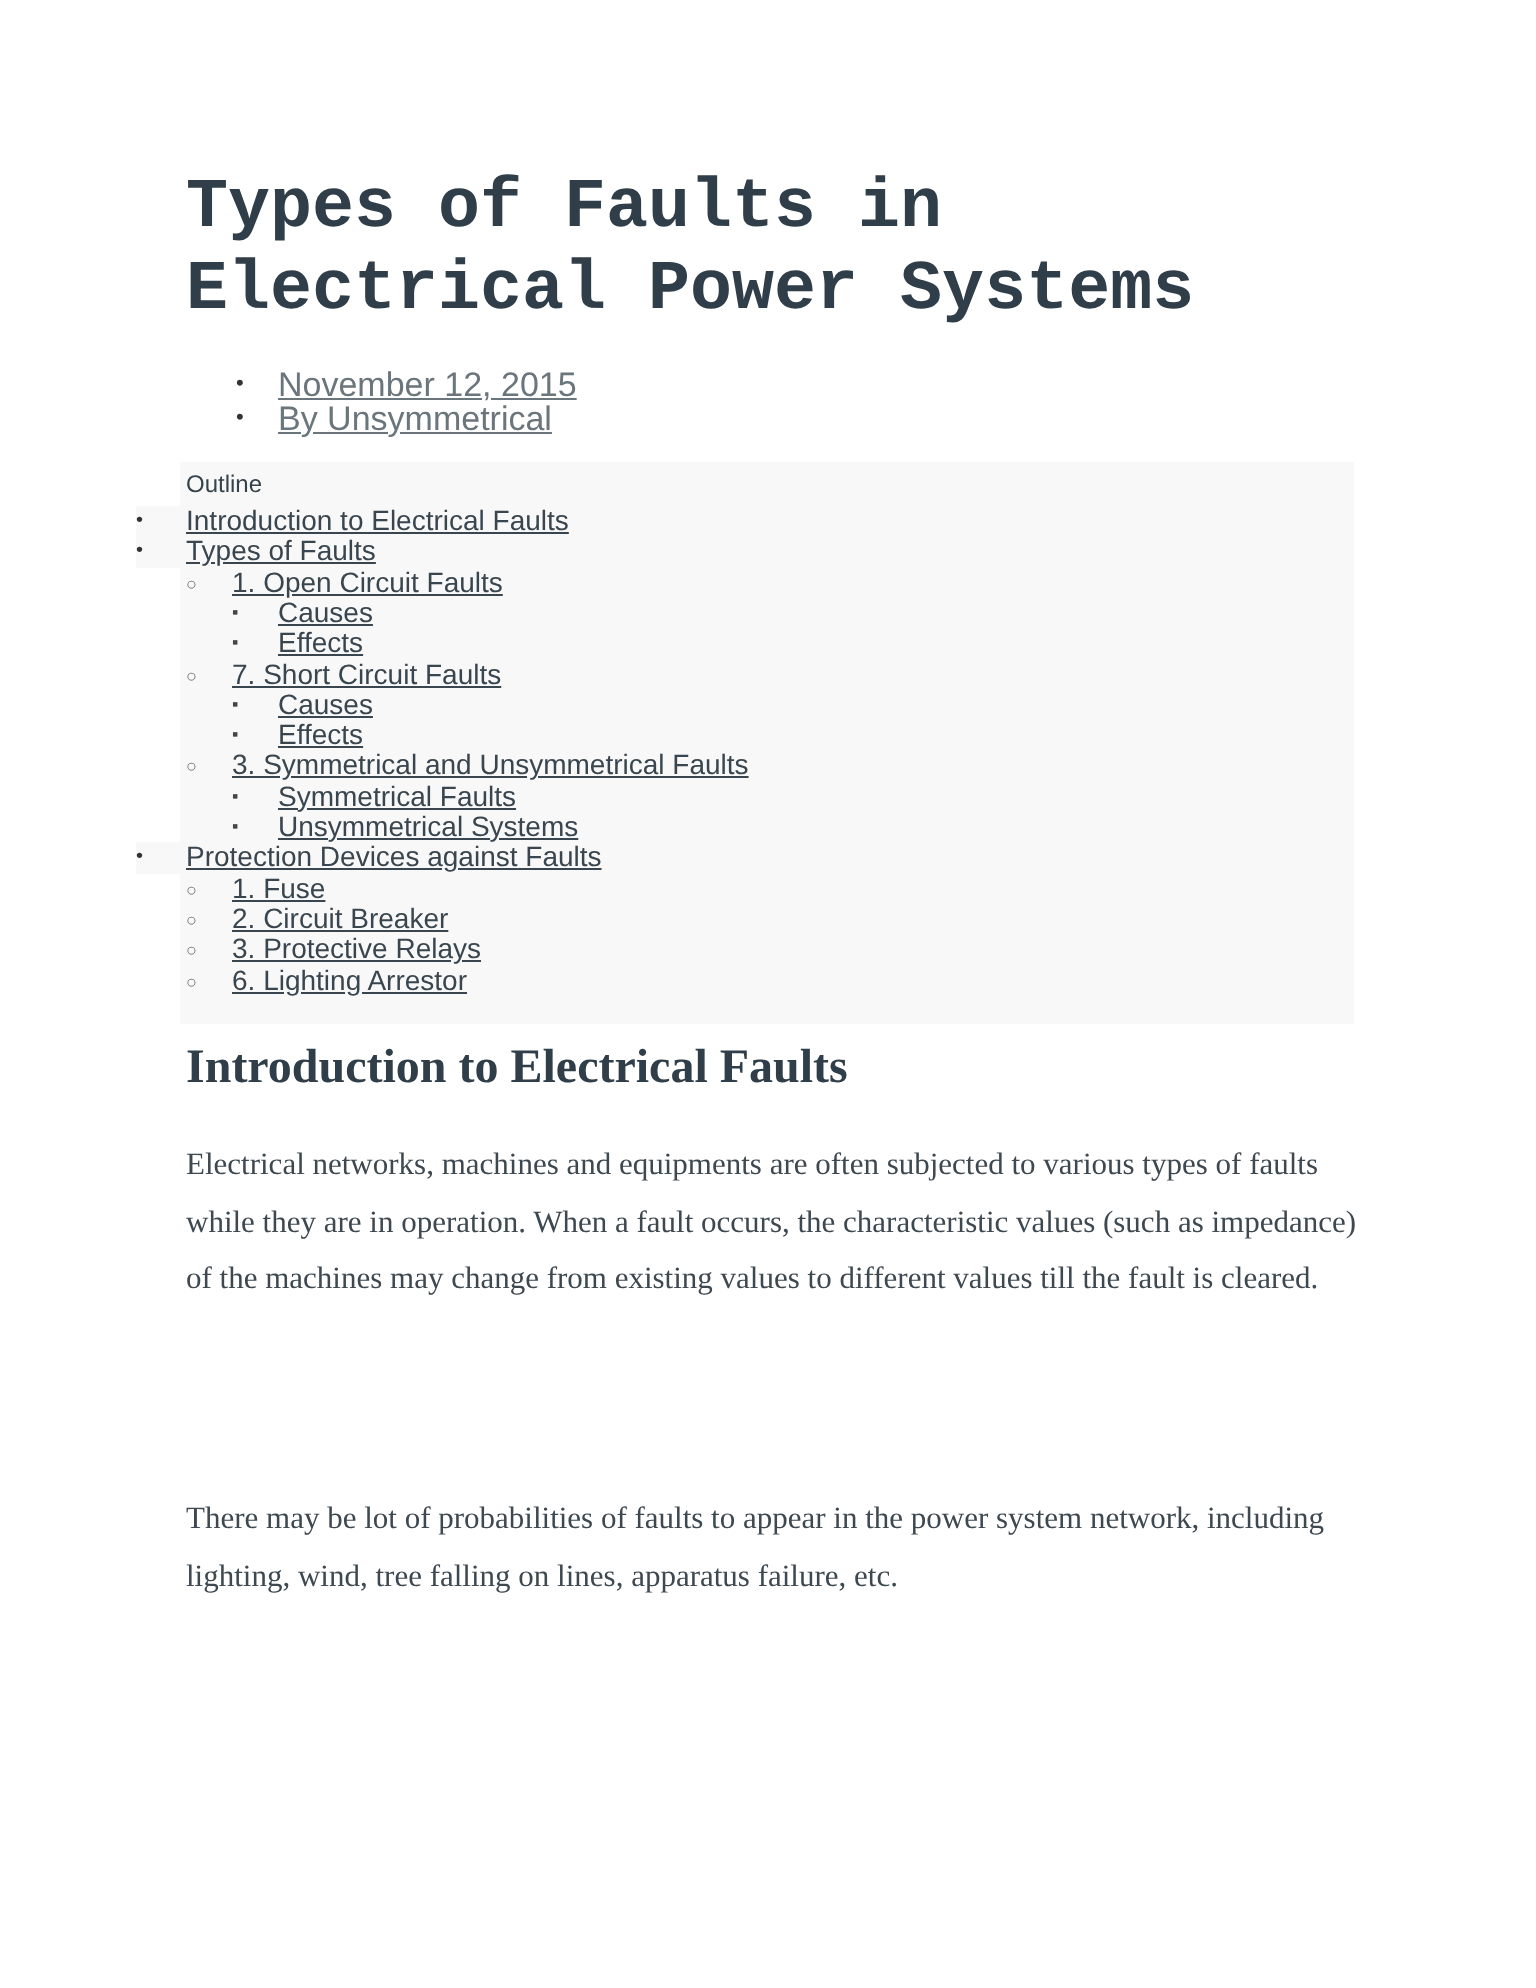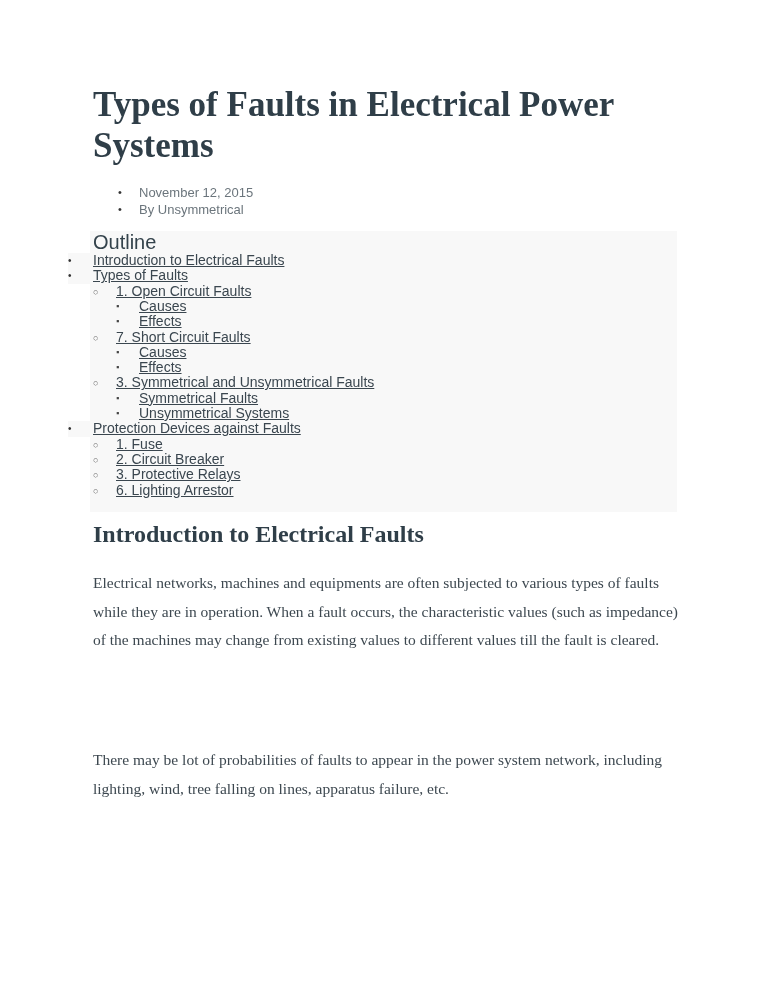--- a/index.html
+++ b/index.html
@@ -1,25 +1,25 @@
 <!DOCTYPE html>
 <html><head>
   <meta charset="utf-8">
   <style>
     html, body { margin: 0; padding: 0; background: #ffffff; }
     body { width: 768px; height: 994px; position: relative; overflow: hidden;
       font-family: "Liberation Sans", sans-serif; color: #3a464f; }
     .title { position: absolute; left: 93px; top: 84px; width: 600px; margin: 0;
       font-size: 35px; line-height: 41px; font-weight: bold; color: #2f3e48;
-      font-family: Liberation Serif, serif; }
+      font-family: Liberation Mono, monospace; }
     .meta { position: absolute; left: 118px; top: 184px; margin: 0; padding: 0; list-style: none; }
-    .meta li { position: relative; font-size: 13px; line-height: 17px; color: #6b757c; padding-left: 21px; }
+    .meta li { position: relative; font-size: 17px; line-height: 17px; color: #6b757c; padding-left: 21px; text-decoration: underline; }
     .meta li::before { content: "\2022"; position: absolute; left: 0; top: 0; color: #333; font-size: 11px; }
     .outline-box { position: absolute; left: 90px; top: 231px; width: 587px; height: 281px; background: #f8f8f8; }
-    .outline-title { position: absolute; left: 93px; top: 232px; font-size: 20px; line-height: 20px; color: #34434c; }
+    .outline-title { position: absolute; left: 93px; top: 232px; font-size: 12px; line-height: 20px; color: #34434c; }
     .ol-row { position: absolute; font-size: 14px; line-height: 15px; height: 15.3px; white-space: nowrap; }
     .ol-row a { color: #3a464f; text-decoration: underline; }
     .l1 { left: 68px; padding-left: 25px; background: #f8f8f8; }
     .l1 .b { position: absolute; left: 0; top: 0; font-size: 10px; color: #333; }
     .l2 { left: 93px; padding-left: 23px; }
     .l2 .b { position: absolute; left: 0; top: 1px; font-size: 9px; color: #666; }
     .l3 { left: 116px; padding-left: 23px; }
     .l3 .b { position: absolute; left: 0; top: 0px; font-size: 9px; color: #444; }
     .h2 { position: absolute; left: 93px; top: 518px; margin: 0; font-family: "Liberation Serif", serif;
       font-size: 24px; font-weight: bold; color: #2f3e48; line-height: 32px; }

